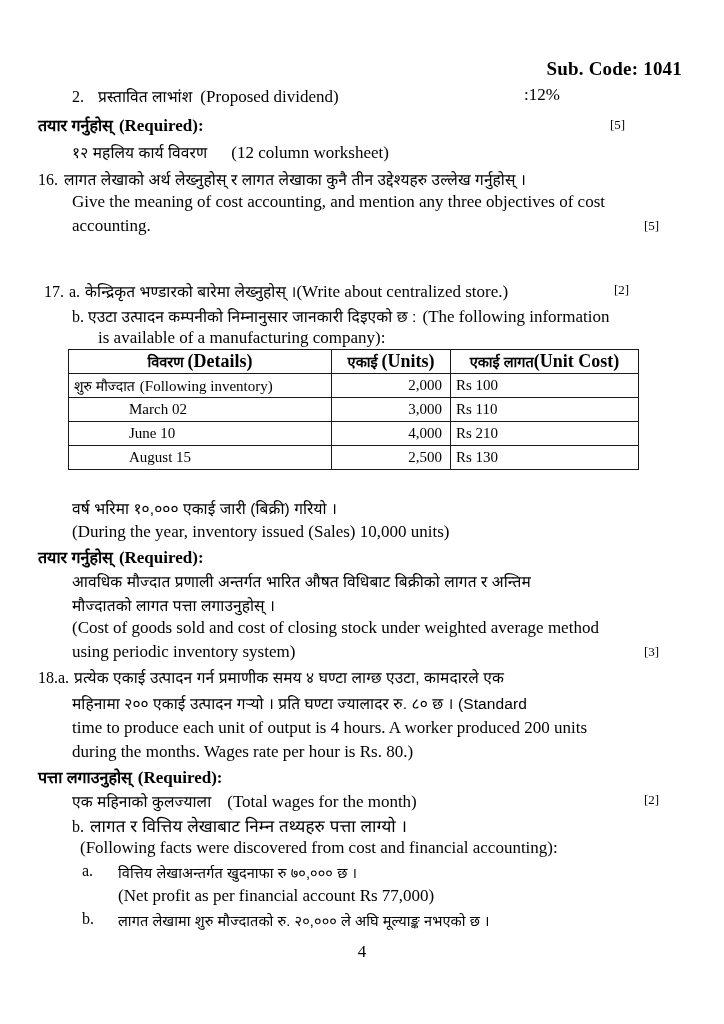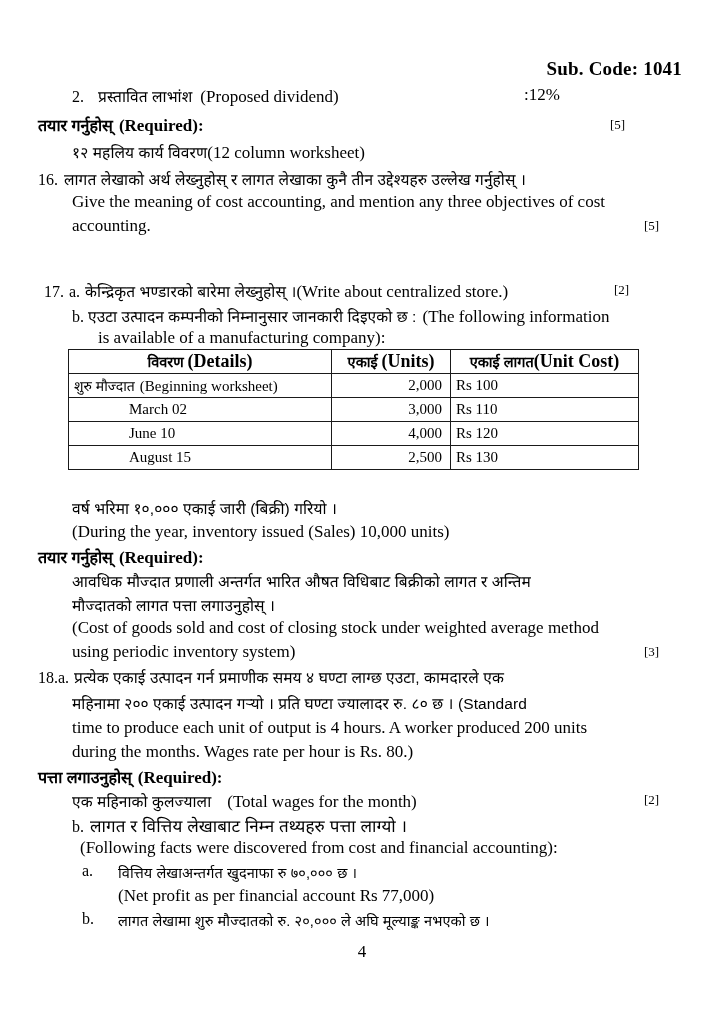--- a/index.html
+++ b/index.html
@@ -192,21 +192,21 @@
   </div>
 
   <div class="line-row" id="required1">
     <span class="np-b">तयार गर्नुहोस्</span>
     <span class="en-b" style="margin-left:6px">(Required):</span>
     <span class="marks mk">[5]</span>
   </div>
 
   <div class="line-row" id="worksheet">
     <span class="np">१२ महलिय कार्य विवरण</span>
-    <span class="en" style="margin-left:0">(12 column worksheet)</span>
+    <span class="en" style="margin-left:24px">(12 column worksheet)</span>
   </div>
 
   <div class="line-row" id="q16line1">
     <span class="numlabel" style="margin-right:6px">16.</span>
     <span class="np">लागत लेखाको अर्थ लेख्नुहोस् र लागत लेखाका कुनै तीन उद्देश्यहरु उल्लेख गर्नुहोस् ।</span>
   </div>
   <div class="line-row" id="q16line2">
     <span class="en">Give the meaning of cost accounting, and mention any three objectives of cost</span>
   </div>
   <div class="line-row" id="q16line3">
@@ -242,33 +242,33 @@
           <span class="hdr-np">एकाई</span>
           <span class="hdr-en">(Units)</span>
         </th>
         <th class="c-cost">
           <span class="hdr-np">एकाई लागत</span><span class="hdr-en">(Unit Cost)</span>
         </th>
       </tr>
     </thead>
     <tbody id="tbl-body">
         <tr>
-          <td class="c-details"><span class="cell-np">शुरु मौज्दात</span><span class="" style="font-family: &quot;Liberation Serif&quot;, &quot;DejaVu Serif&quot;, serif; font-size: 15px; margin-left: 5px;">(Beginning worksheet)</span></td>
+          <td class="c-details"><span class="cell-np">शुरु मौज्दात</span><span class="" style="font-family: &quot;Liberation Serif&quot;, &quot;DejaVu Serif&quot;, serif; font-size: 15px; margin-left: 5px;">(Following inventory)</span></td>
           <td class="c-units u-val">2,000</td>
           <td class="c-cost">Rs 100</td>
         </tr>
         <tr>
           <td class="c-details d-ind"><span class="" style="font-family: &quot;Liberation Serif&quot;, &quot;DejaVu Serif&quot;, serif; font-size: 15px;">March 02</span></td>
           <td class="c-units u-val">3,000</td>
           <td class="c-cost">Rs 110</td>
         </tr>
         <tr>
           <td class="c-details d-ind"><span class="" style="font-family: &quot;Liberation Serif&quot;, &quot;DejaVu Serif&quot;, serif; font-size: 15px;">June 10</span></td>
           <td class="c-units u-val">4,000</td>
-          <td class="c-cost">Rs 120</td>
+          <td class="c-cost">Rs 210</td>
         </tr>
         <tr>
           <td class="c-details d-ind"><span class="" style="font-family: &quot;Liberation Serif&quot;, &quot;DejaVu Serif&quot;, serif; font-size: 15px;">August 15</span></td>
           <td class="c-units u-val">2,500</td>
           <td class="c-cost">Rs 130</td>
         </tr>
       </tbody>
   </table>
 
   <div class="line-row" id="after-tbl1">

